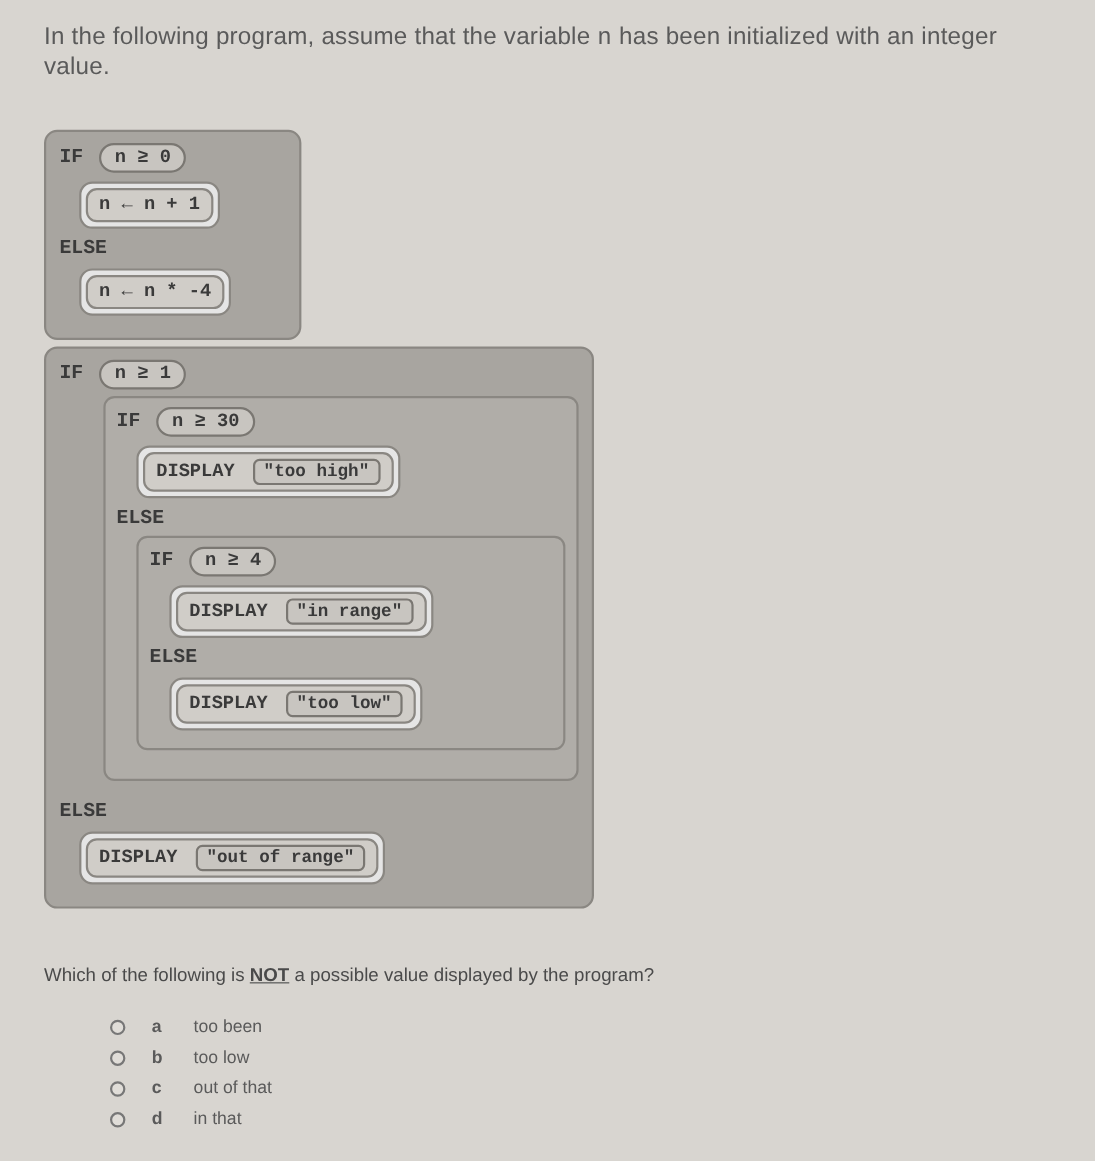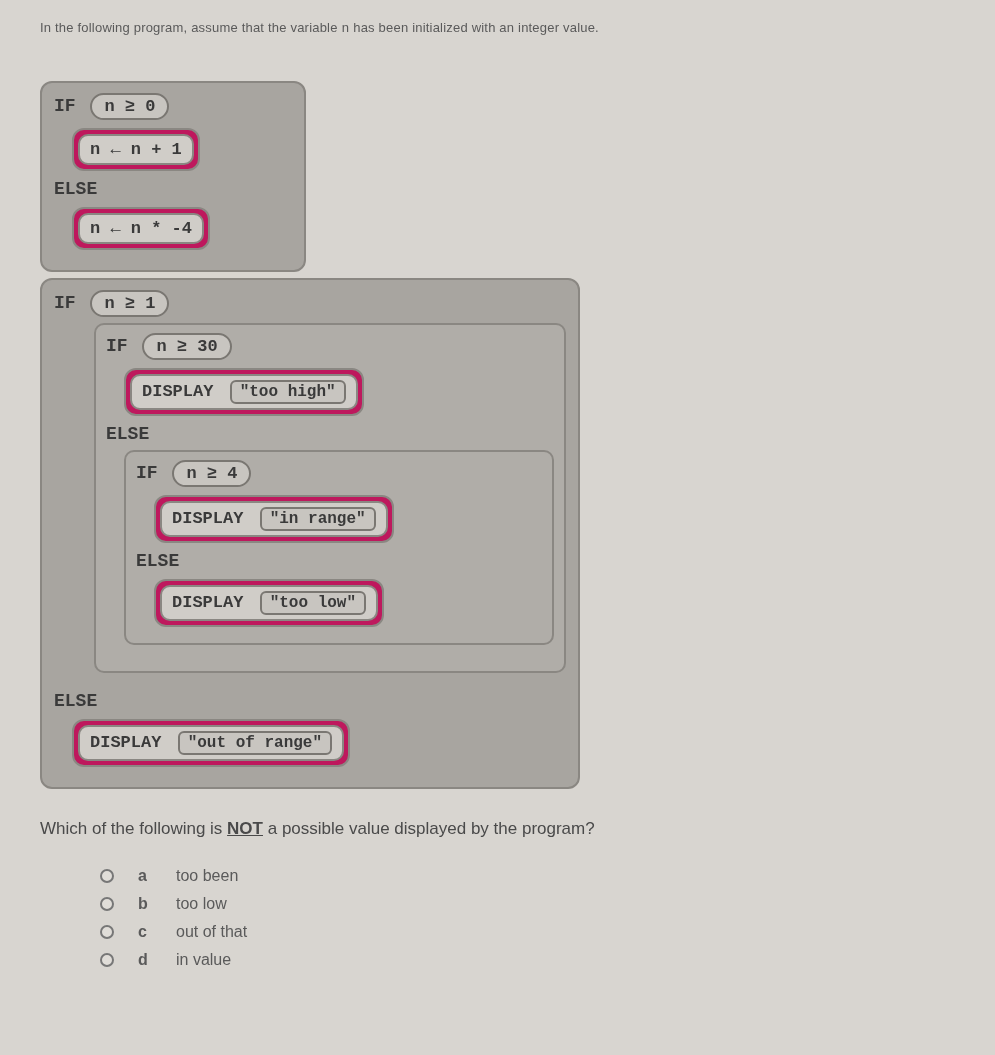--- a/index.html
+++ b/index.html
@@ -5,21 +5,21 @@
   * { box-sizing: border-box; }
   body {
     margin: 0;
     padding: 20px 40px;
     font-family: Arial, sans-serif;
     background: #d8d5d0;
     color: #4a4a4a;
     width: 995px;
   }
   .intro {
-    font-size: 13px;
+    font-size: 22px;
     color: #5a5a5a;
     margin-bottom: 45px;
     letter-spacing: 0.2px;
   }
   .intro .var { font-family: "Courier New", monospace; }
   .block {
     background: #a8a5a0;
     border: 2px solid #8a8782;
     border-radius: 12px;
     padding: 10px 12px 12px 12px;
@@ -47,46 +47,46 @@
   .action {
     display: inline-block;
     background: #d0cdc8;
     border: 2px solid #8a8782;
     border-radius: 10px;
     padding: 4px 10px;
     font-size: 17px;
   }
   .action-outer {
     display: inline-block;
-    background: #be185d;
+    background: #e5e5e5;
     border: 2px solid #8a8782;
     border-radius: 12px;
     padding: 4px;
   }
   .strbox {
     display: inline-block;
     background: #c8c5c0;
     border: 2px solid #7a7772;
     border-radius: 6px;
     padding: 1px 8px;
     margin-left: 6px;
     font-size: 16px;
   }
   .block2 {
-    width: 540px;
+    width: 500px;
   }
   .nested {
     background: #b0ada8;
     border: 2px solid #8a8782;
     border-radius: 10px;
     padding: 8px 10px;
     margin: 6px 0 18px 18px;
   }
   .question {
-    margin-top: 24px;
+    margin-top: 45px;
     font-size: 17px;
     color: #4a4a4a;
   }
   .question .not { font-weight: bold; text-decoration: underline; }
   .options {
     margin-top: 28px;
     margin-left: 60px;
   }
   .opt {
     display: flex;
@@ -108,21 +108,21 @@
 </head>
 <body>
 
 
 
 <div class="intro">
   <span>In the following program, assume that the variable </span><span class="var">n</span><span> has been initialized with an integer value.</span>
 </div>
 
 
-<div class="block" style="width:266px;">
+<div class="block" style="width:234px;">
   <span class="kw">IF</span>
   <span class="cond">n ≥ 0</span>
   <div class="inner">
     <span class="action-outer">
       <span class="action">n ← n + 1</span>
     </span>
   </div>
   <span class="kw">ELSE</span>
   <div class="inner">
     <span class="action-outer">
@@ -200,18 +200,18 @@
     <span>too low</span>
   </div>
   <div class="opt">
     <span class="radio"></span>
     <span class="letter">c</span>
     <span>out of that</span>
   </div>
   <div class="opt">
     <span class="radio"></span>
     <span class="letter">d</span>
-    <span>in value</span>
+    <span>in that</span>
   </div>
 </div>
 
 
 
 
 </body></html>

